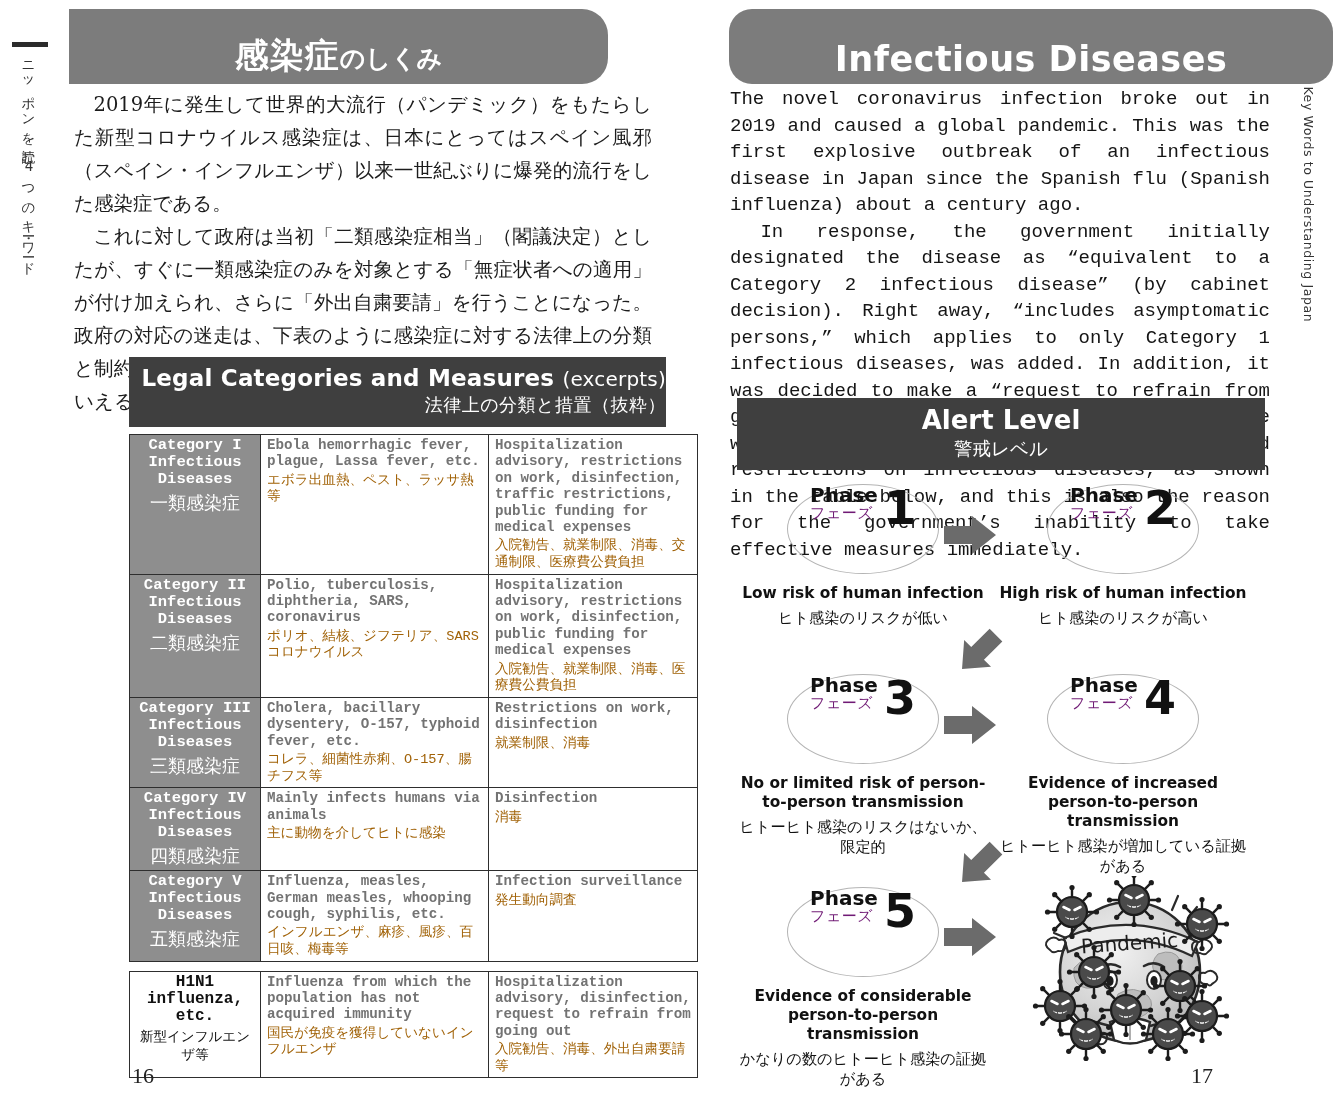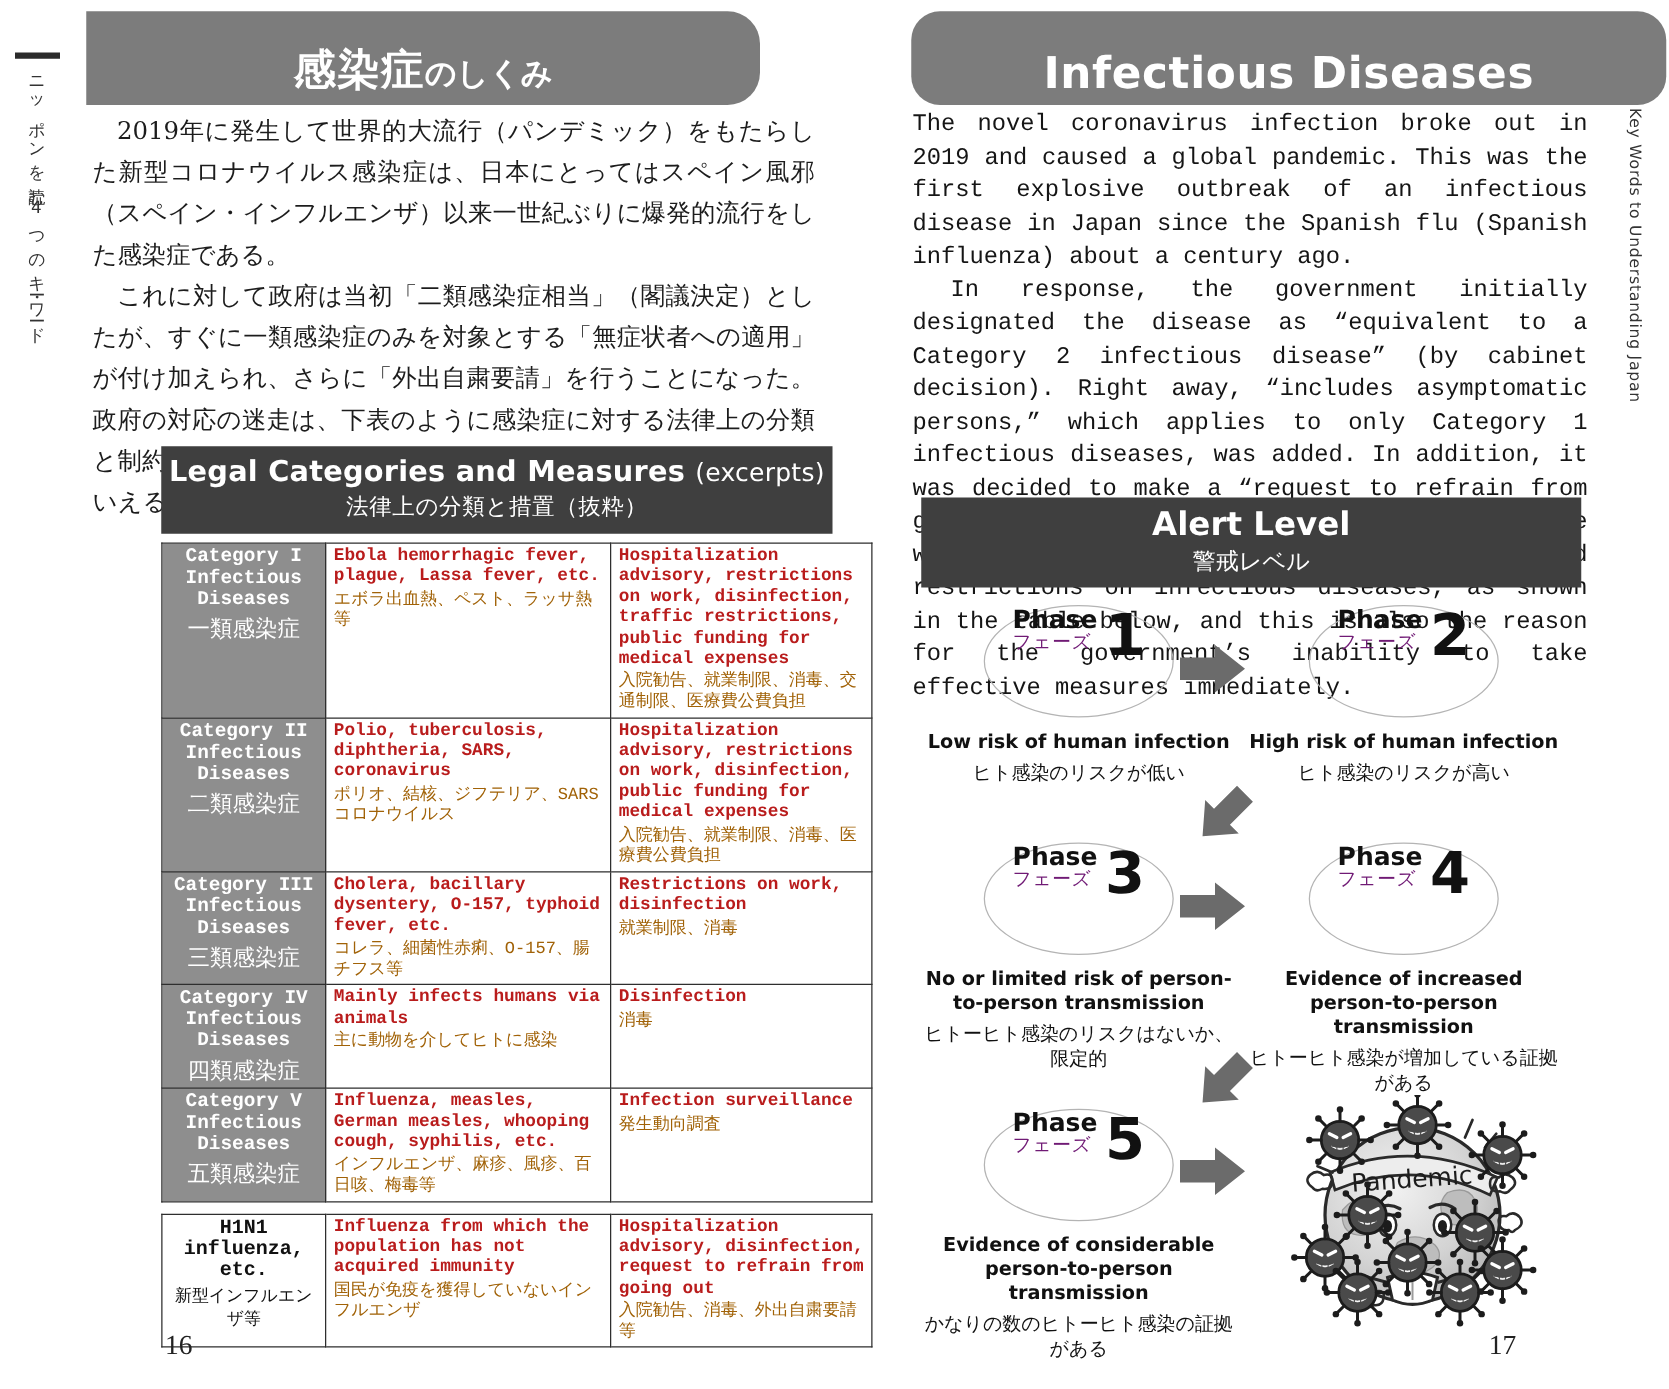--- a/index.html
+++ b/index.html
@@ -114,21 +114,21 @@
   .en-body p + p { text-indent: 1.6em; }
 
   
   .table-wrap {
     position: absolute;
     left: 69px; top: 357px; width: 537px;
   }
   .tbl-header {
     background: #3f3f3f;
     color: #fff;
-    text-align: center;
+    text-align: right;
     padding: 8px 0 10px 0;
     font-family: "DejaVu Sans", sans-serif;
   }
   .tbl-header .th-en {
     font-size: 23px; font-weight: bold; letter-spacing: 0.2px;
   }
   .tbl-header .th-en .excerpt { font-weight: normal; font-size: 20px; }
   .tbl-header .th-ja {
     font-size: 18px; margin-top: 2px; letter-spacing: 0.5px;
   }
@@ -155,21 +155,21 @@
   }
   td.cat .cat-en {
     font-size: 15.5px; font-weight: bold; line-height: 17px;
   }
   td.cat .cat-ja {
     font-size: 18px; margin-top: 3px; font-weight: normal;
   }
   td.desc { width: 215px; }
   td.meas { width: 196px; }
   td.desc .en, td.meas .en {
-    font-size: 14.2px; line-height: 16.4px; font-weight: bold; color: #b91c1c;
+    font-size: 14.2px; line-height: 16.4px; font-weight: bold; color: #737373;
   }
   td.desc .ja, td.meas .ja {
     font-size: 13.6px; line-height: 16.6px; margin-top: 3px; color: #a16207;
   }
 
   
   table.legal.detached { margin-top: 9px; }
   td.cat.white {
     background: #ffffff;
     color: #111;

